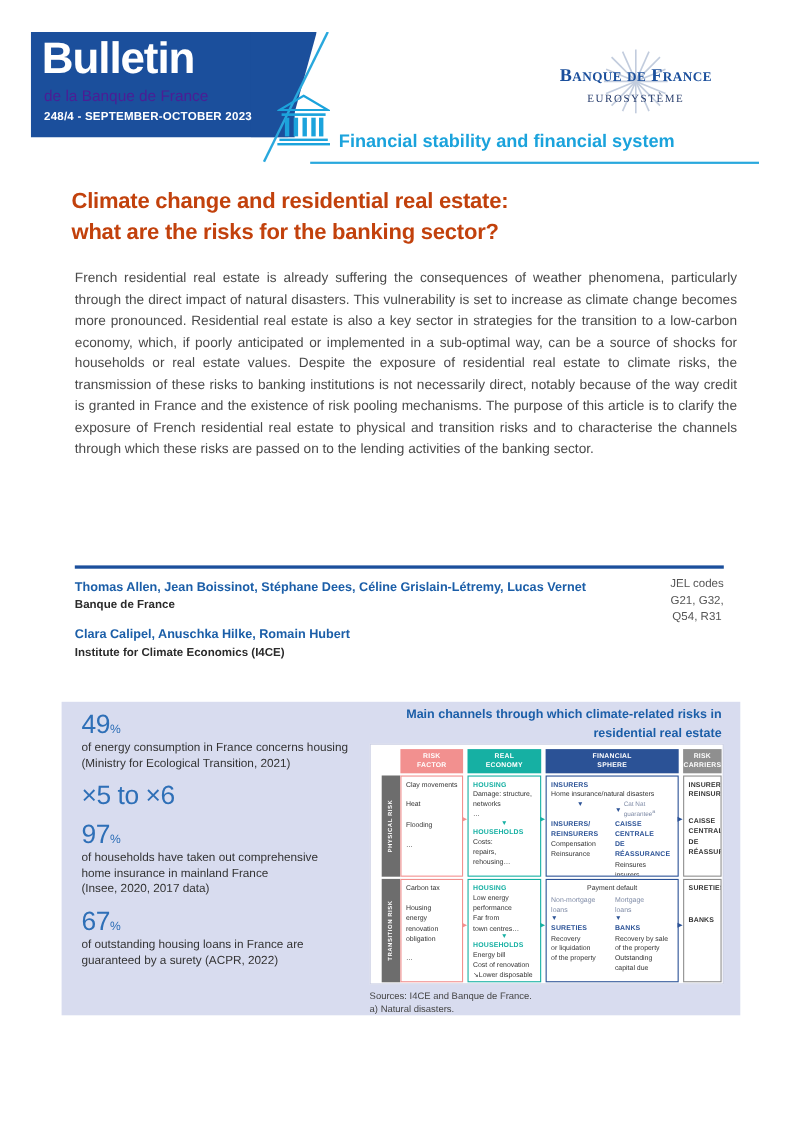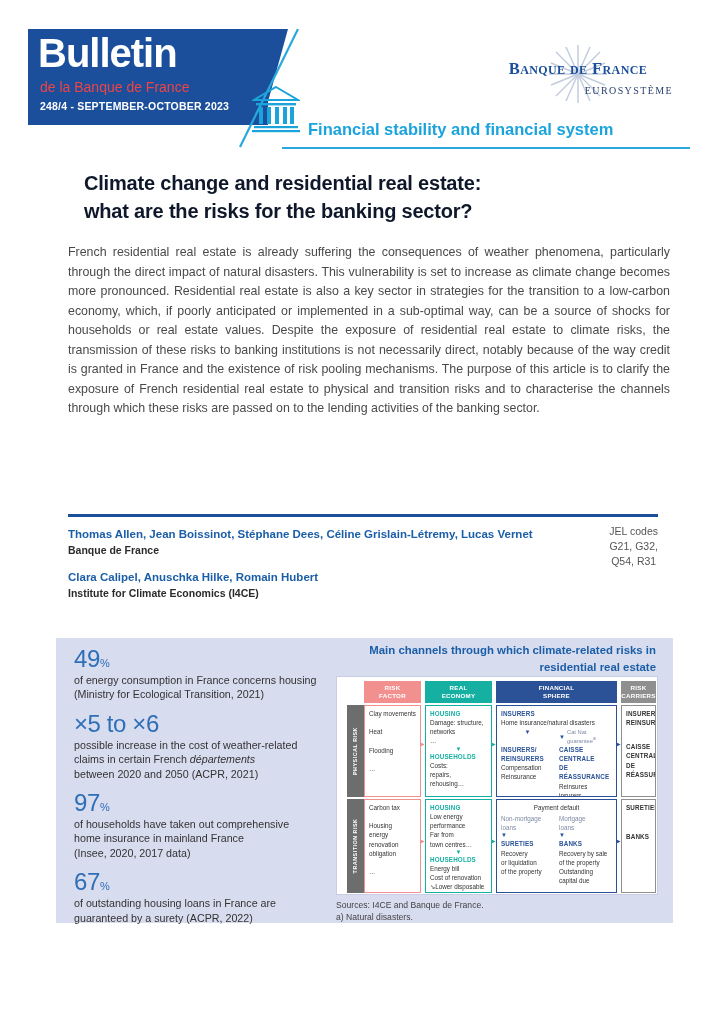--- a/index.html
+++ b/index.html
@@ -44,21 +44,21 @@
     font-weight: bold;
     font-size: 40px;
     letter-spacing: -1px;
     color: #ffffff;
     line-height: 1;
   }
   .hdr-sub {
     position: absolute;
     left: 40px; top: 64px;
     font-size: 14px;
-    color: #ef4444;
+    color: #4c1d95;
     letter-spacing: 0px;
   }
   .hdr-issue {
     position: absolute;
     left: 40px; top: 85px;
     font-size: 10.5px;
     font-weight: bold;
     color: #ffffff;
     letter-spacing: 0.2px;
     text-align: center;
@@ -106,31 +106,30 @@
     letter-spacing: 0.4px;
   }
   .bdf-euro {
     position: relative;
     top: 22px;
     font-family: "Liberation Serif", serif;
     font-size: 10px;
     font-variant: small-caps;
     letter-spacing: 1.4px;
     color: #2a3f6e;
-    text-align: right;
   }
 
   
   .article-title {
     position: absolute;
-    left: 84px; top: 170px;
+    left: 65px; top: 170px;
     width: 600px;
     font-size: 20px;
     font-weight: bold;
-    color: #0f172a;
+    color: #c2410c;
     line-height: 1.38;
     letter-spacing: -0.2px;
   }
   .abstract {
     position: absolute;
     left: 68px; top: 243px;
     width: 602px;
     font-size: 12.4px;
     line-height: 1.575;
     color: #4a4a4a;
@@ -371,25 +370,20 @@
   <div class="stat">
     <div class="stat-num"><span>49</span><span class="pct">%</span></div>
     <div class="stat-text">
       <div>of energy consumption in France concerns housing</div>
       <div>(Ministry for Ecological Transition, 2021)</div>
     </div>
   </div>
 
   <div class="stat">
     <div class="stat-num"><span>×5 to ×6</span></div>
-    <div class="stat-text">
-      <div>possible increase in the cost of weather-related</div>
-      <div><span>claims in certain French </span><i>départements</i></div>
-      <div>between 2020 and 2050 (ACPR, 2021)</div>
-    </div>
   </div>
 
   <div class="stat">
     <div class="stat-num"><span>97</span><span class="pct">%</span></div>
     <div class="stat-text">
       <div>of households have taken out comprehensive</div>
       <div>home insurance in mainland France</div>
       <div>(Insee, 2020, 2017 data)</div>
     </div>
   </div>

